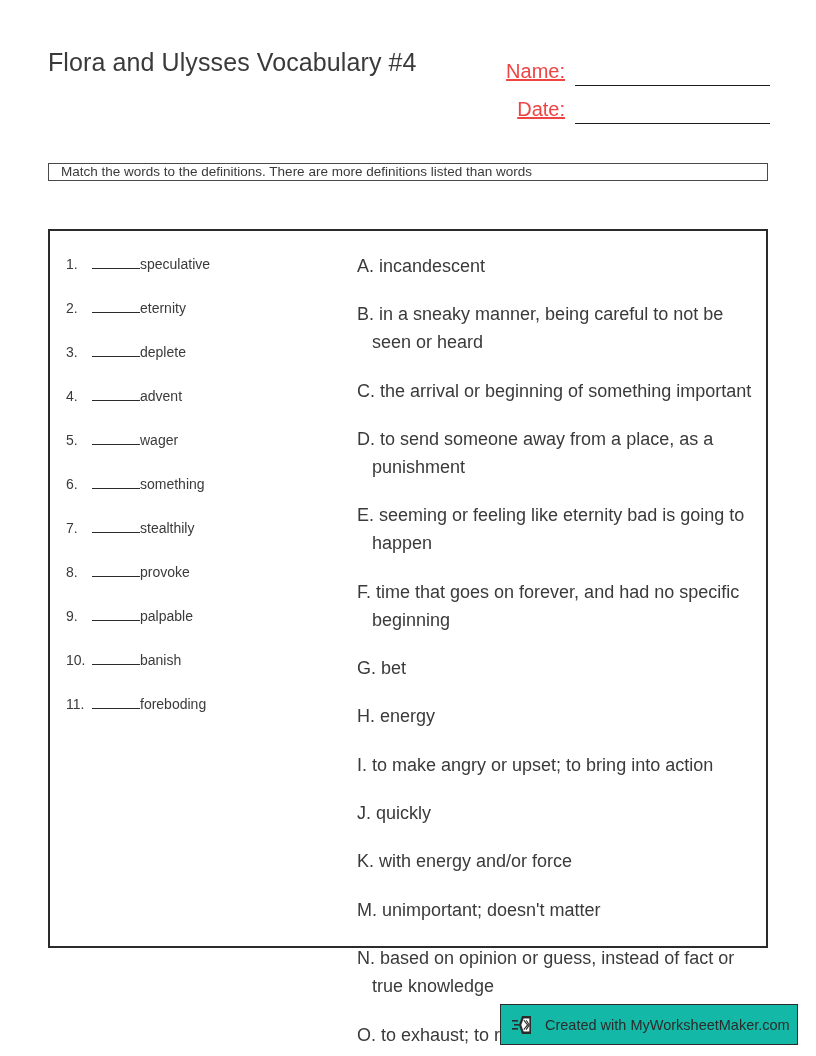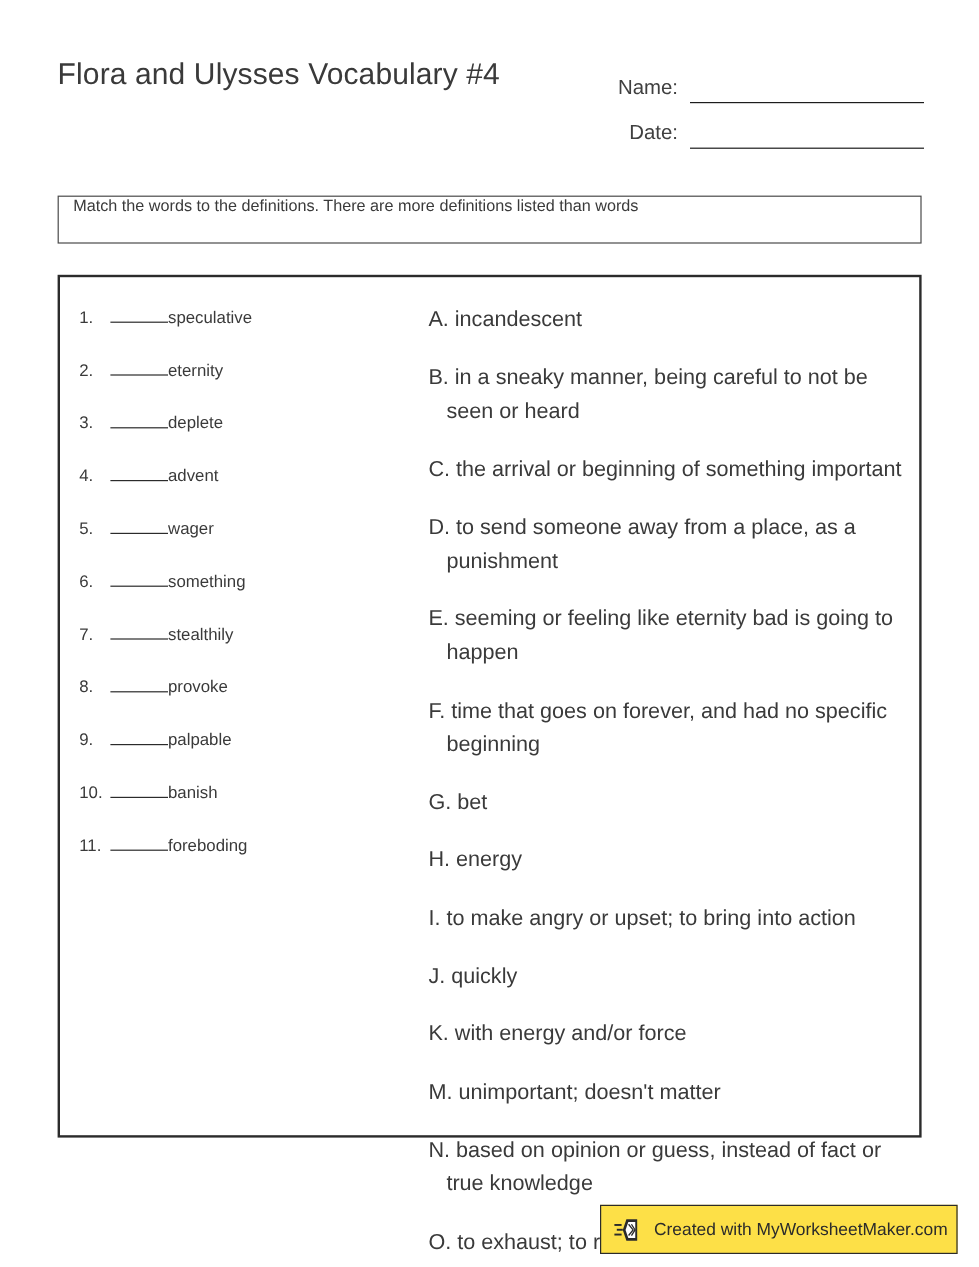--- a/index.html
+++ b/index.html
@@ -47,43 +47,44 @@
     top: 48px;
     width: 300px;
   }
   .field-row {
     display: flex;
     align-items: flex-end;
     justify-content: flex-end;
     height: 38px;
   }
   .field-label {
-    font-size: 17px;
-    color: #404040;
+    font-size: 20px;
+    color: #ef4444;
     padding-bottom: 3px;
     white-space: nowrap;
+    text-decoration: underline;
   }
   .field-rule {
     width: 195px;
     border-bottom: 1.6px solid #1c1c1c;
     margin-left: 10px;
     height: 22px;
   }
 
   
   .instruction-box {
     position: absolute;
     left: 48px;
     top: 163px;
     width: 720px;
-    height: 40px;
+    height: 18px;
     border: 1.3px solid #4a4a4a;
     box-sizing: border-box;
     display: flex;
-    align-items: flex-start;
+    align-items: flex-end;
   }
   .instruction-text {
     font-size: 13.5px;
     color: #3a3a3a;
     padding-left: 12px;
     line-height: 1.2;
   }
 
   
   .match-box {
@@ -154,21 +155,21 @@
   .footer-badge {
     position: absolute;
     left: 500px;
     top: 1004px;
     width: 298px;
     height: 41px;
     border: 1.3px solid #2b2b2b;
     box-sizing: border-box;
     display: flex;
     align-items: center;
-    background: #fde047;
+    background: #14b8a6;
   }
   .footer-icon {
     flex: 0 0 auto;
     margin-left: 10px;
     margin-right: 8px;
     display: block;
     width: 26px;
     height: 22px;
   }
   .footer-text {

